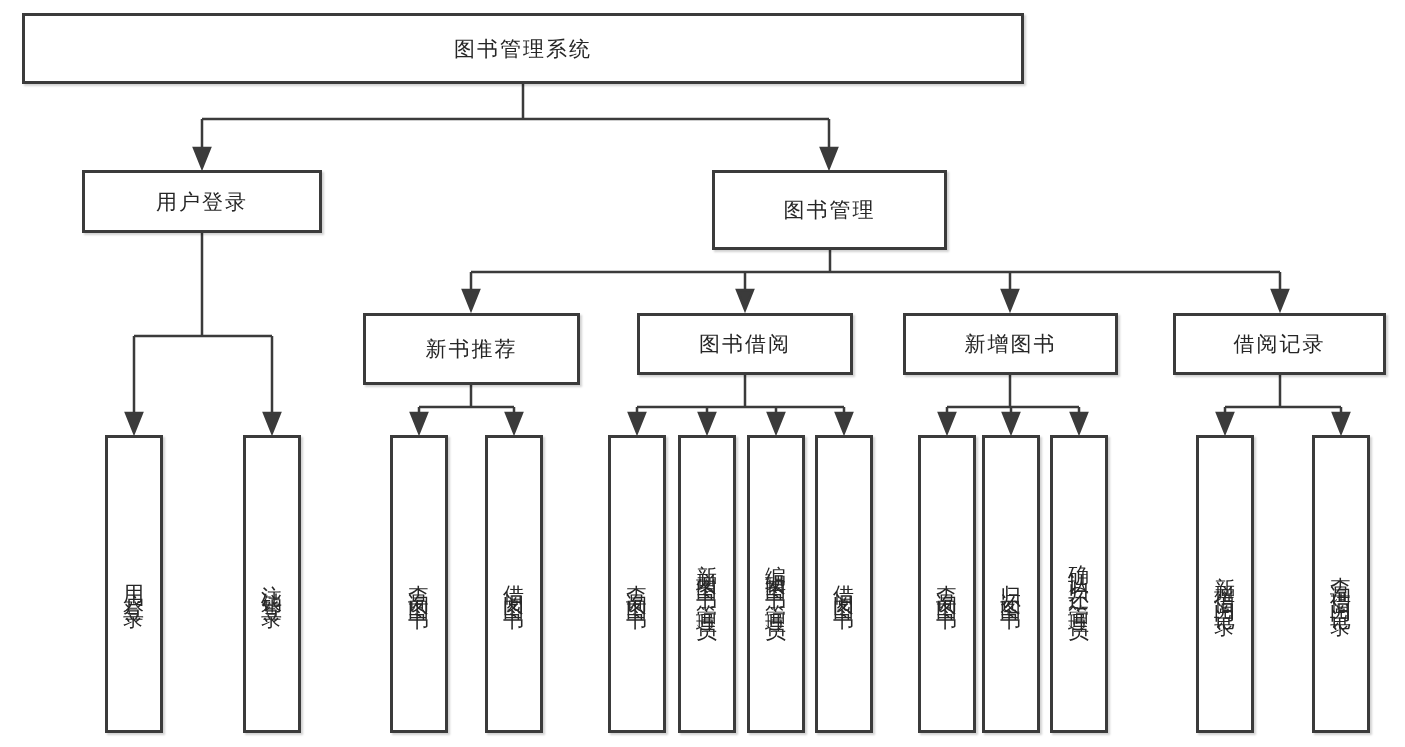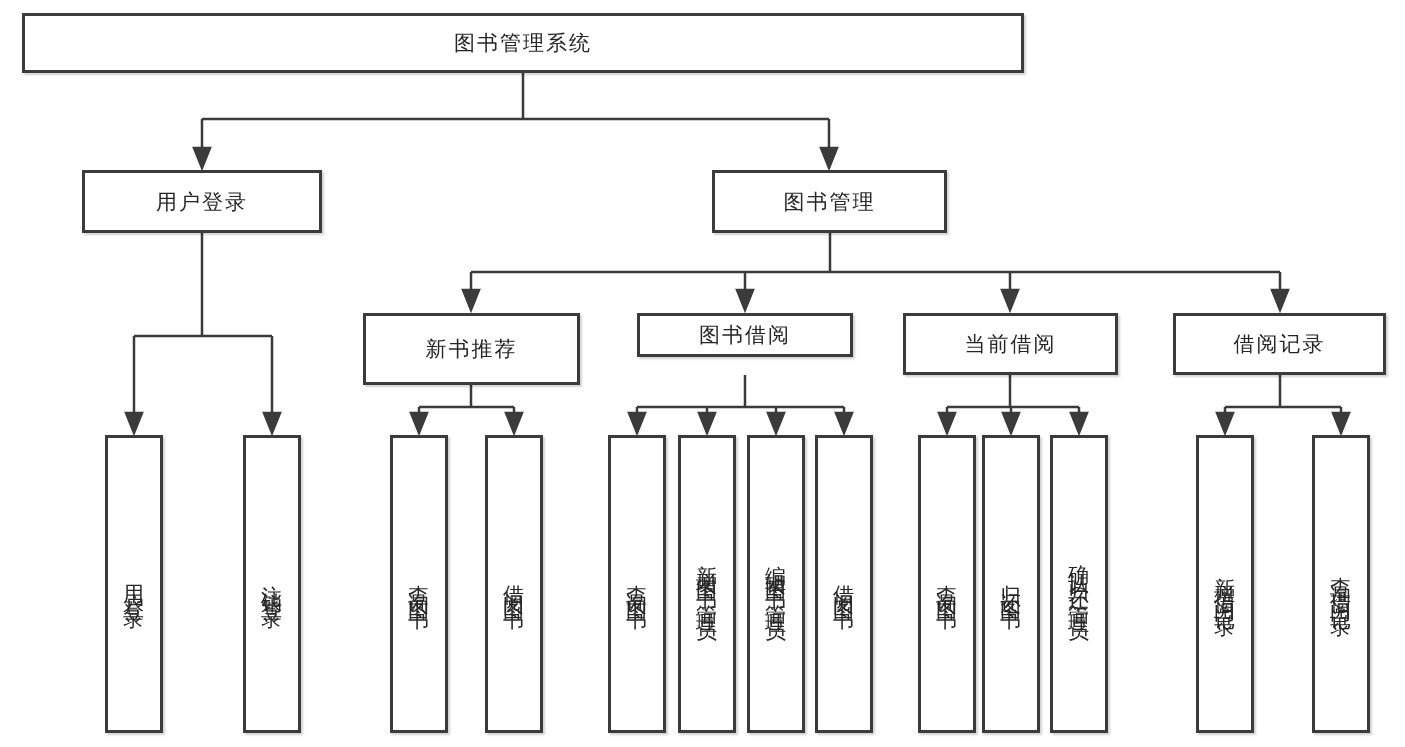--- a/index.html
+++ b/index.html
@@ -66,39 +66,39 @@
       <polygon points="1003,413 1019,413 1011,433"></polygon>
       <polygon points="1071,413 1087,413 1079,433"></polygon>
     </g>
     <g stroke="#3b3b3b" stroke-width="2.5" fill="#3b3b3b">
       <path d="M1280 375 V407 M1225 407 H1341 M1225 407 V415 M1341 407 V415" fill="none"></path>
       <polygon points="1217,413 1233,413 1225,433"></polygon>
       <polygon points="1333,413 1349,413 1341,433"></polygon>
     </g>
   </svg>
 
-  <div class="box" style="left:22px;top:13px;width:1002px;height:60px;">
+  <div class="box" style="left:22px;top:13px;width:1002px;height:71px;">
     <span class="hlabel">图书管理系统</span>
   </div>
 
   <div class="box" style="left:82px;top:170px;width:240px;height:63px;">
     <span class="hlabel">用户登录</span>
   </div>
-  <div class="box" style="left:712px;top:170px;width:235px;height:63px;">
+  <div class="box" style="left:712px;top:170px;width:235px;height:80px;">
     <span class="hlabel">图书管理</span>
   </div>
 
   <div class="box" style="left:363px;top:313px;width:217px;height:72px;">
     <span class="hlabel">新书推荐</span>
   </div>
-  <div class="box" style="left:637px;top:313px;width:216px;height:44px;">
+  <div class="box" style="left:637px;top:313px;width:216px;height:62px;">
     <span class="hlabel">图书借阅</span>
   </div>
   <div class="box" style="left:903px;top:313px;width:215px;height:62px;">
-    <span class="hlabel">当前借阅</span>
+    <span class="hlabel">新增图书</span>
   </div>
   <div class="box" style="left:1173px;top:313px;width:213px;height:62px;">
     <span class="hlabel">借阅记录</span>
   </div>
 
   <div class="box vbox" style="left:105px;top:435px;width:58px;height:298px;">
     <span class="vlabel">用户登录</span>
   </div>
   <div class="box vbox" style="left:243px;top:435px;width:58px;height:298px;">
     <span class="vlabel">注销登录</span>

